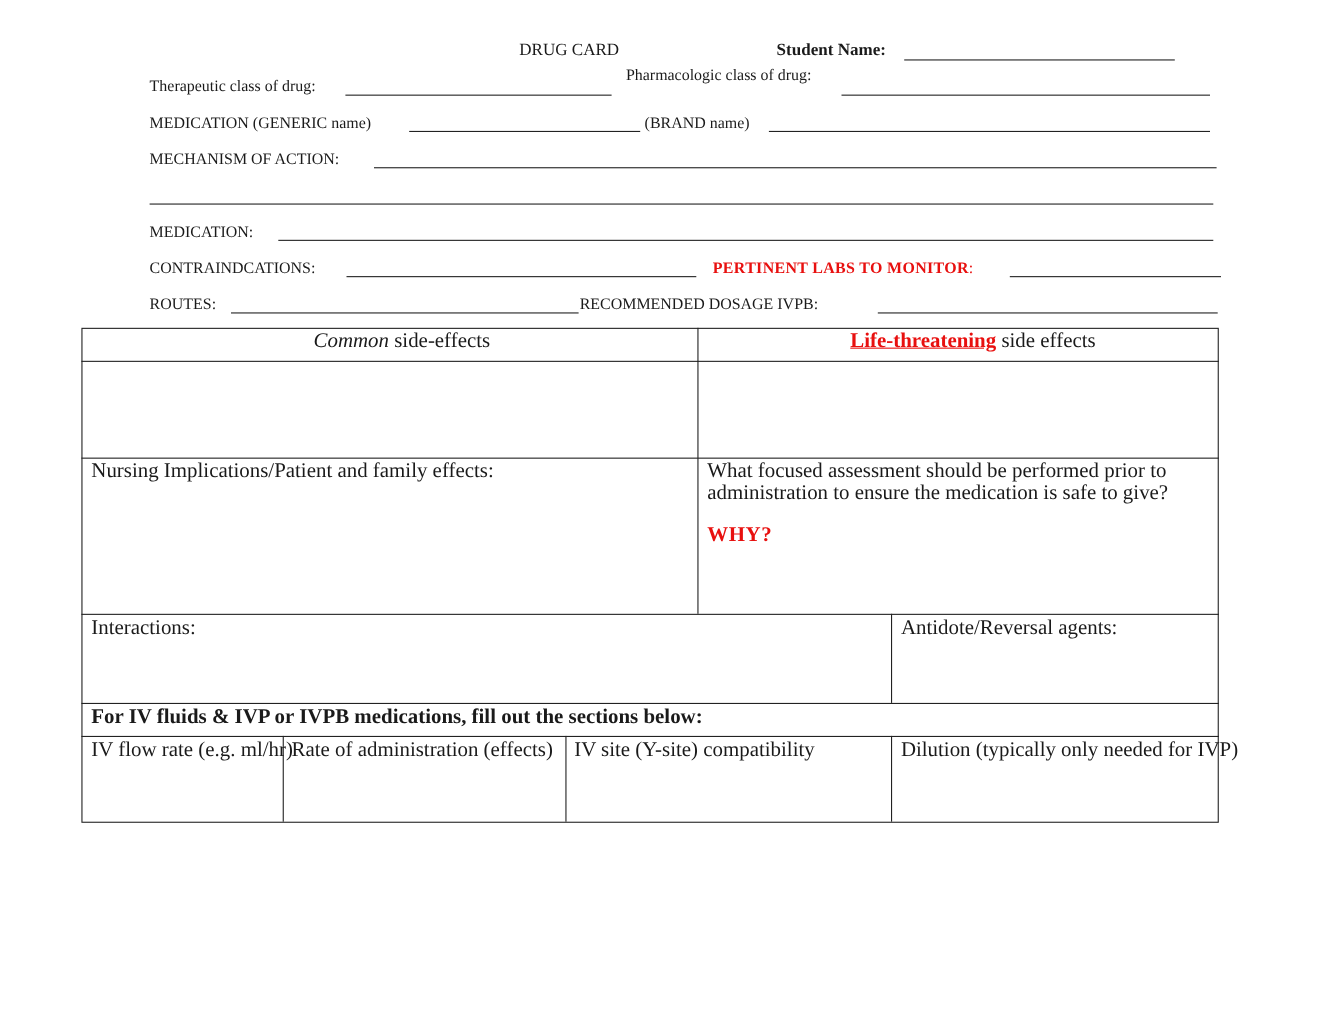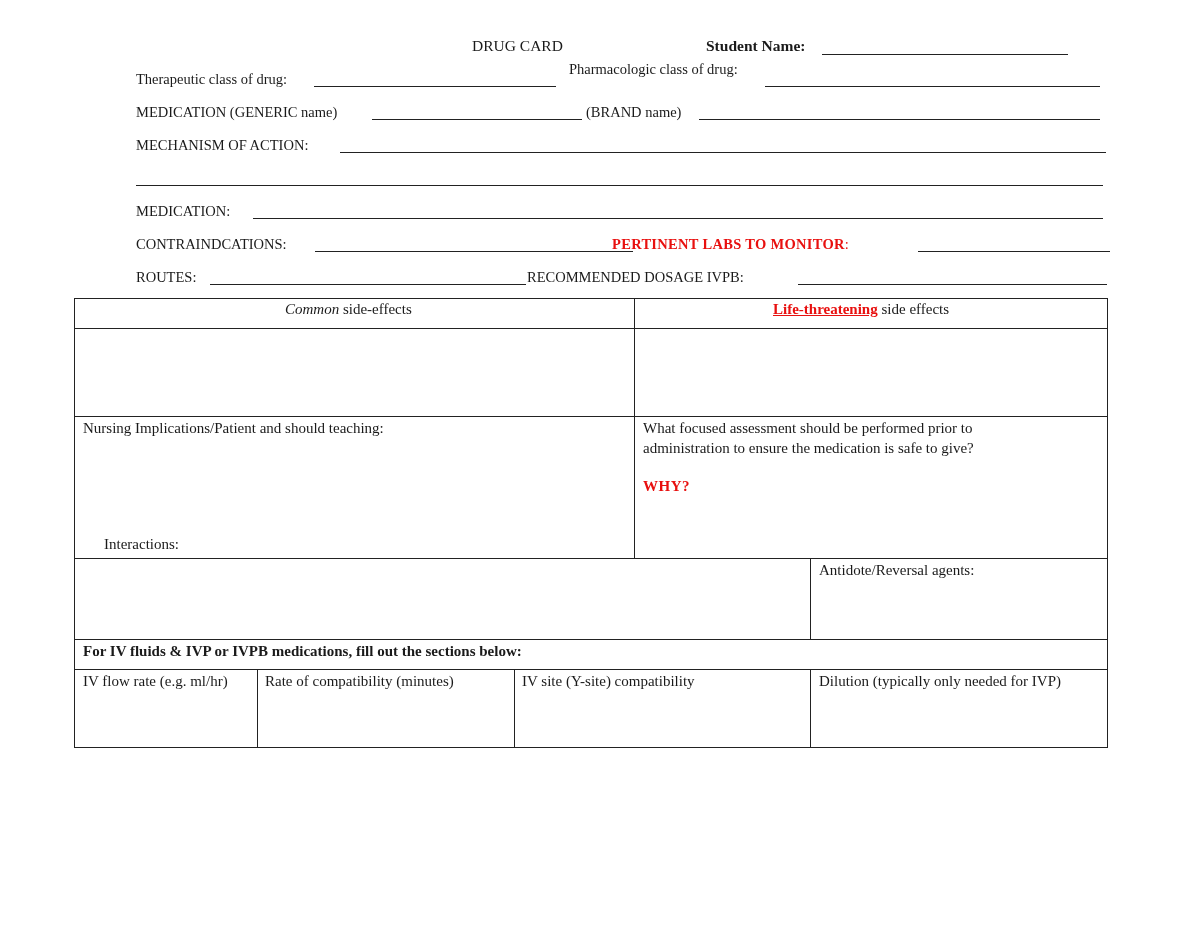--- a/index.html
+++ b/index.html
@@ -7,21 +7,21 @@
          font-family:"Liberation Serif", "DejaVu Serif", serif; color:#1a1a1a; font-size:14.5px; }
   .abs { position:absolute; white-space:nowrap; }
   .title { font-size:15.5px; }
   .bold { font-weight:bold; }
   .red { color:#e8100f; }
   .fieldrow { position:absolute; left:136px; height:18px; line-height:18px; white-space:nowrap; }
   .fill { position:absolute; border-bottom:1.2px solid #222; height:0; }
   .tbl { position:absolute; border:1.3px solid #222; }
   .hline { position:absolute; height:0; border-top:1.3px solid #222; }
   .vline { position:absolute; width:0; border-left:1.3px solid #222; }
-  .cell-text { position:absolute; white-space:nowrap; font-size:15px; line-height:19px; }
+  .cell-text { position:absolute; white-space:nowrap; font-size:19px; line-height:19px; }
   .u { text-decoration:underline; }
   .ital { font-style:italic; }
 </style>
 </head>
 <body>
 
 <div class="abs title" style="left:472px; top:37px;">DRUG CARD</div>
 <div class="abs title bold" style="left:706px; top:37px;">Student Name:</div>
 <div class="fill" style="left:822px; top:54px; width:246px;"></div>
 
@@ -37,21 +37,21 @@
 
 <div class="fieldrow" style="top:136px;">MECHANISM OF ACTION:</div>
 <div class="fill" style="left:340px; top:152px; width:766px;"></div>
 <div class="fill" style="left:136px; top:185px; width:967px;"></div>
 
 <div class="fieldrow" style="top:202px;">MEDICATION:</div>
 <div class="fill" style="left:253px; top:218px; width:850px;"></div>
 
 <div class="fieldrow" style="top:235px;">CONTRAINDCATIONS:</div>
 <div class="fill" style="left:315px; top:251px; width:318px;"></div>
-<div class="abs bold red" style="left:612px; top:235px; line-height:18px; letter-spacing:0.3px;"><span>PERTINENT LABS TO MONITOR</span><span style="font-weight:normal;">:</span></div>
+<div class="abs bold red" style="left:648px; top:235px; line-height:18px; letter-spacing:0.3px;"><span>PERTINENT LABS TO MONITOR</span><span style="font-weight:normal;">:</span></div>
 <div class="fill" style="left:918px; top:251px; width:192px;"></div>
 
 <div class="fieldrow" style="top:268px;">ROUTES:</div>
 <div class="fill" style="left:210px; top:284px; width:316px;"></div>
 <div class="abs" style="left:527px; top:268px; line-height:18px;">RECOMMENDED DOSAGE IVPB:</div>
 <div class="fill" style="left:798px; top:284px; width:309px;"></div>
 
 <div class="tbl" style="left:74px; top:298px; width:1032px; height:448px;"></div>
 
 <div class="hline" style="left:74px; top:328px; width:1034px;"></div>
@@ -65,35 +65,35 @@
 <div class="vline" style="left:257px; top:669px; height:78px;"></div>
 <div class="vline" style="left:514px; top:669px; height:78px;"></div>
 <div class="vline" style="left:810px; top:669px; height:78px;"></div>
 
 <div class="cell-text" style="left:285px; top:300px;"><span class="ital">Common</span><span> side-effects</span></div>
 <div class="cell-text" style="left:773px; top:300px;"><span class="bold red u">Life-threatening</span><span> side effects</span></div>
 
 <div class="abs" style="left:76px; top:330px; width:556px; height:85px;"></div>
 <div class="abs" style="left:636px; top:330px; width:470px; height:85px;"></div>
 
-<div class="cell-text" style="left:83px; top:419px;">Nursing Implications/Patient and should teaching:</div>
+<div class="cell-text" style="left:83px; top:419px;">Nursing Implications/Patient and family effects:</div>
 <div class="abs" style="left:76px; top:440px; width:556px; height:116px;"></div>
 <div class="cell-text" style="left:643px; top:419px;">What focused assessment should be performed prior to</div>
 <div class="cell-text" style="left:643px; top:439px;">administration to ensure the medication is safe to give?</div>
 <div class="cell-text bold red" style="left:643px; top:477px; letter-spacing:0.5px;">WHY?</div>
 <div class="abs" style="left:636px; top:500px; width:470px; height:56px;"></div>
 
-<div class="cell-text" style="left:83px; top:535px;margin-left:21px;">Interactions:</div>
+<div class="cell-text" style="left:83px; top:561px;">Interactions:</div>
 <div class="abs" style="left:76px; top:582px; width:732px; height:56px;"></div>
 <div class="cell-text" style="left:819px; top:561px;">Antidote/Reversal agents:</div>
 <div class="abs" style="left:812px; top:582px; width:294px; height:56px;"></div>
 
 <div class="cell-text bold" style="left:83px; top:642px;">For IV fluids &amp; IVP or IVPB medications, fill out the sections below:</div>
 
 <div class="cell-text" style="left:83px; top:672px;">IV flow rate (e.g. ml/hr)</div>
-<div class="cell-text" style="left:265px; top:672px;">Rate of compatibility (minutes)</div>
+<div class="cell-text" style="left:265px; top:672px;">Rate of administration (effects)</div>
 <div class="cell-text" style="left:522px; top:672px;">IV site (Y-site) compatibility</div>
 <div class="cell-text" style="left:819px; top:672px;">Dilution (typically only needed for IVP)</div>
 
 <div class="abs" style="left:76px; top:693px; width:179px; height:52px;"></div>
 <div class="abs" style="left:259px; top:693px; width:253px; height:52px;"></div>
 <div class="abs" style="left:516px; top:693px; width:292px; height:52px;"></div>
 <div class="abs" style="left:812px; top:693px; width:294px; height:52px;"></div>
 
 </body></html>

